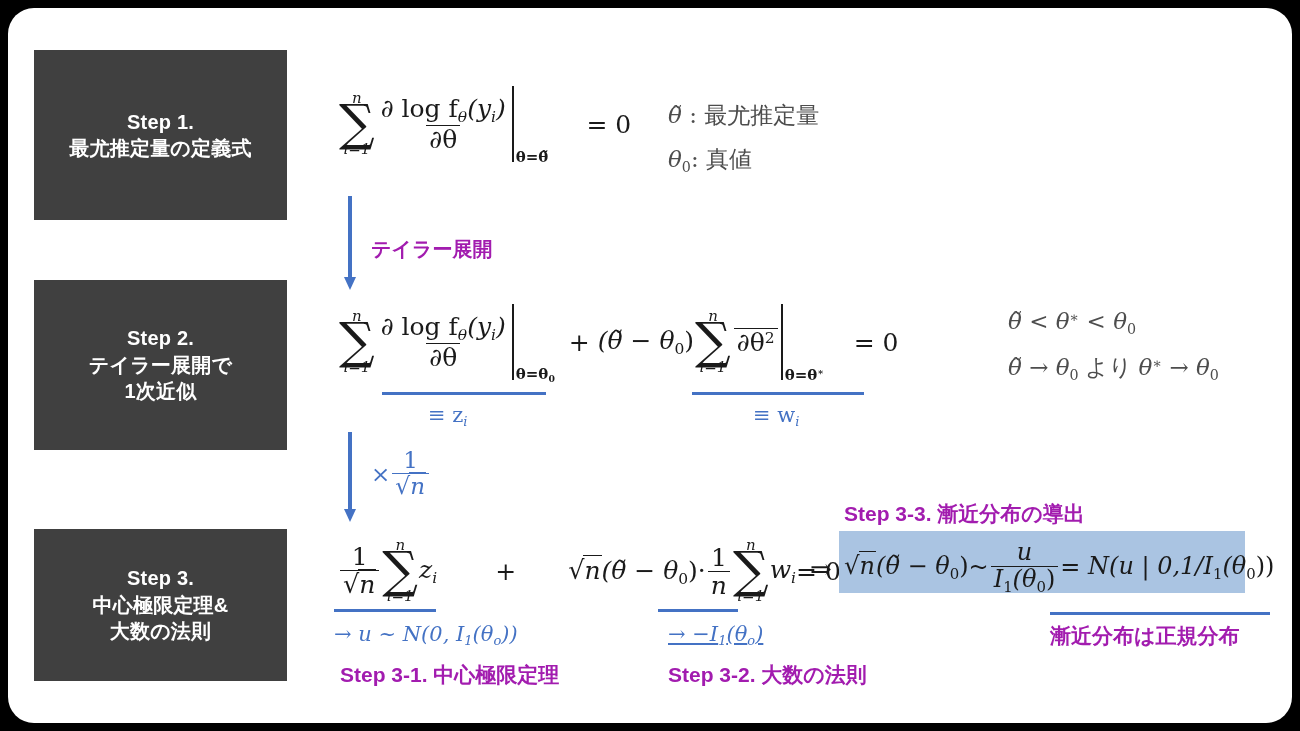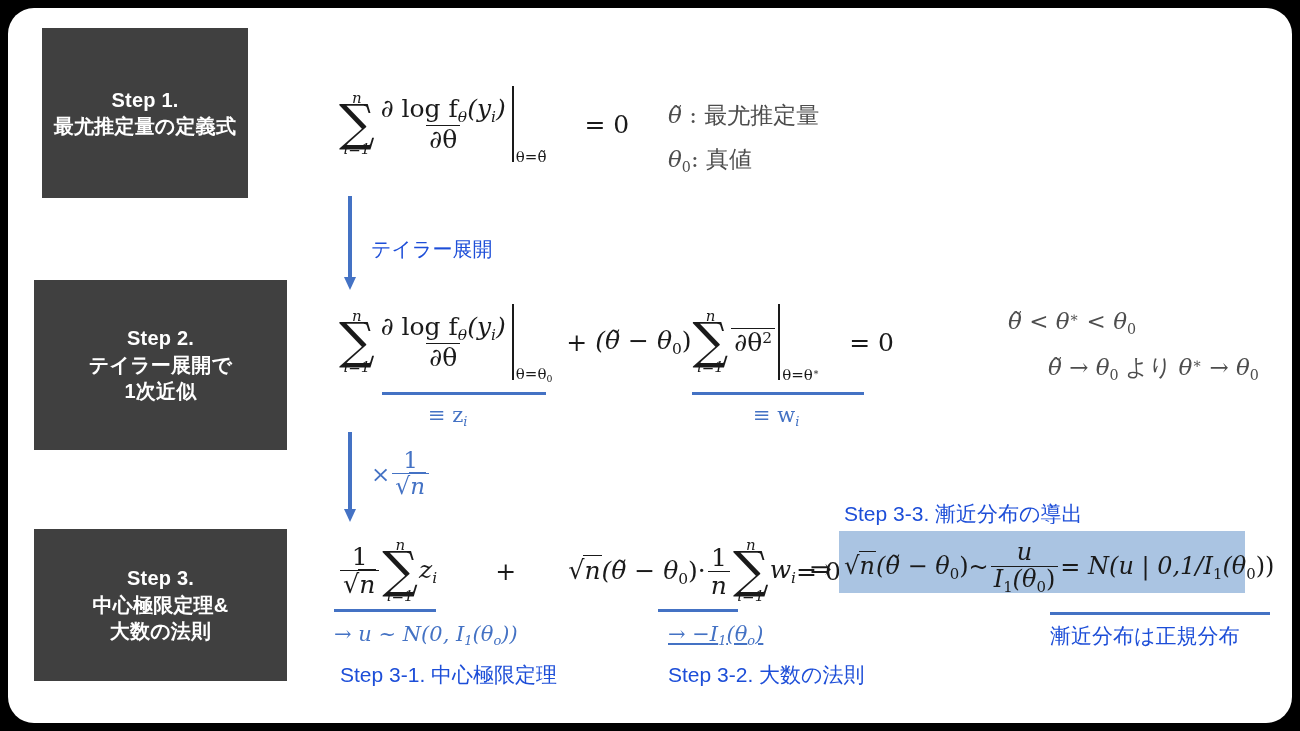--- a/index.html
+++ b/index.html
@@ -34,21 +34,21 @@
     align-items: center;
     justify-content: center;
     font-weight: bold;
     font-size: 20px;
     line-height: 1.32;
     text-align: center;
     letter-spacing: 0.2px;
   }
   .step-box .ln { display: block; white-space: nowrap; }
 
-  #step1-box { left: 26px;  top: 20px;  width: 206px; height: 170px; margin-left: 8px; }
+  #step1-box { left: 26px;  top: 42px;  width: 253px; height: 170px; }
   #step2-box { left: 26px;  top: 272px; width: 253px; height: 170px; }
   #step3-box { left: 26px;  top: 521px; width: 253px; height: 152px; }
 
   
   .math {
     position: absolute;
     font-family: "DejaVu Serif", "Liberation Serif", serif;
     color: #1a1a1a;
     white-space: nowrap;
   }
@@ -82,20 +82,21 @@
   }
   .frac .num { padding: 0 3px; }
   .frac .den { padding: 0 3px; border-top: 1.4px solid currentColor; }
 
   
   .evalbar {
     display: inline-flex;
     align-items: flex-start;
     vertical-align: middle;
     margin-left: 1px;
+    font-weight: bold;
   }
   .evalbar .bar {
     display: inline-block;
     width: 2px;
     background: #1a1a1a;
   }
   .evalbar .cond {
     font-size: 15px;
     align-self: flex-end;
     margin-left: 2px;
@@ -113,23 +114,23 @@
     background: #4472c4;
   }
   .blue-label {
     position: absolute;
     color: #4472c4;
     font-family: "DejaVu Serif", "Liberation Serif", serif;
     white-space: nowrap;
   }
   .blue-jp {
     position: absolute;
-    color: #1d4ed8;
+    color: #a21caf;
     font-family: "Liberation Sans", sans-serif;
-    font-weight: normal;
+    font-weight: bold;
     white-space: nowrap;
   }
 
   
   .arrow { position: absolute; }
   .arrow .shaft {
     position: absolute; left: 4px; top: 0; width: 4px; background: #4472c4;
   }
   .arrow .head {
     position: absolute; left: 0; width: 0; height: 0;
@@ -229,21 +230,21 @@
   </div>
 
   <div class="uline" style="left:684px; top:384px; width:172px;"></div>
   <div class="blue-label" style="left:745px; top:395px; font-size:21px;">
     <span>≡ w</span><span class="sub">i</span>
   </div>
 
   <div class="note" style="left:1000px; top:300px; font-size:23px;">
     <span class="it">θ̃ &lt; θ</span><span class="sup">∗</span><span class="it"> &lt; θ</span><span class="subn">0</span>
   </div>
-  <div class="note" style="left:1000px; top:344px; font-size:23px;margin-left:40px;">
+  <div class="note" style="left:1000px; top:344px; font-size:23px;">
     <span class="it">θ̃ → θ</span><span class="subn">0</span><span style="font-family:'Liberation Sans',sans-serif;"> より </span><span class="it">θ</span><span class="sup">∗</span><span class="it"> → θ</span><span class="subn">0</span>
   </div>
 
   <div class="arrow" style="left:336px; top:424px; width:12px; height:90px;">
     <div class="shaft" style="height:78px;"></div>
     <div class="head" style="top:77px;"></div>
   </div>
   <div class="blue-label" style="left:363px; top:440px; font-size:23px;">
     <span style="vertical-align:middle;">×</span><span class="frac">
         <span class="num">1</span>

